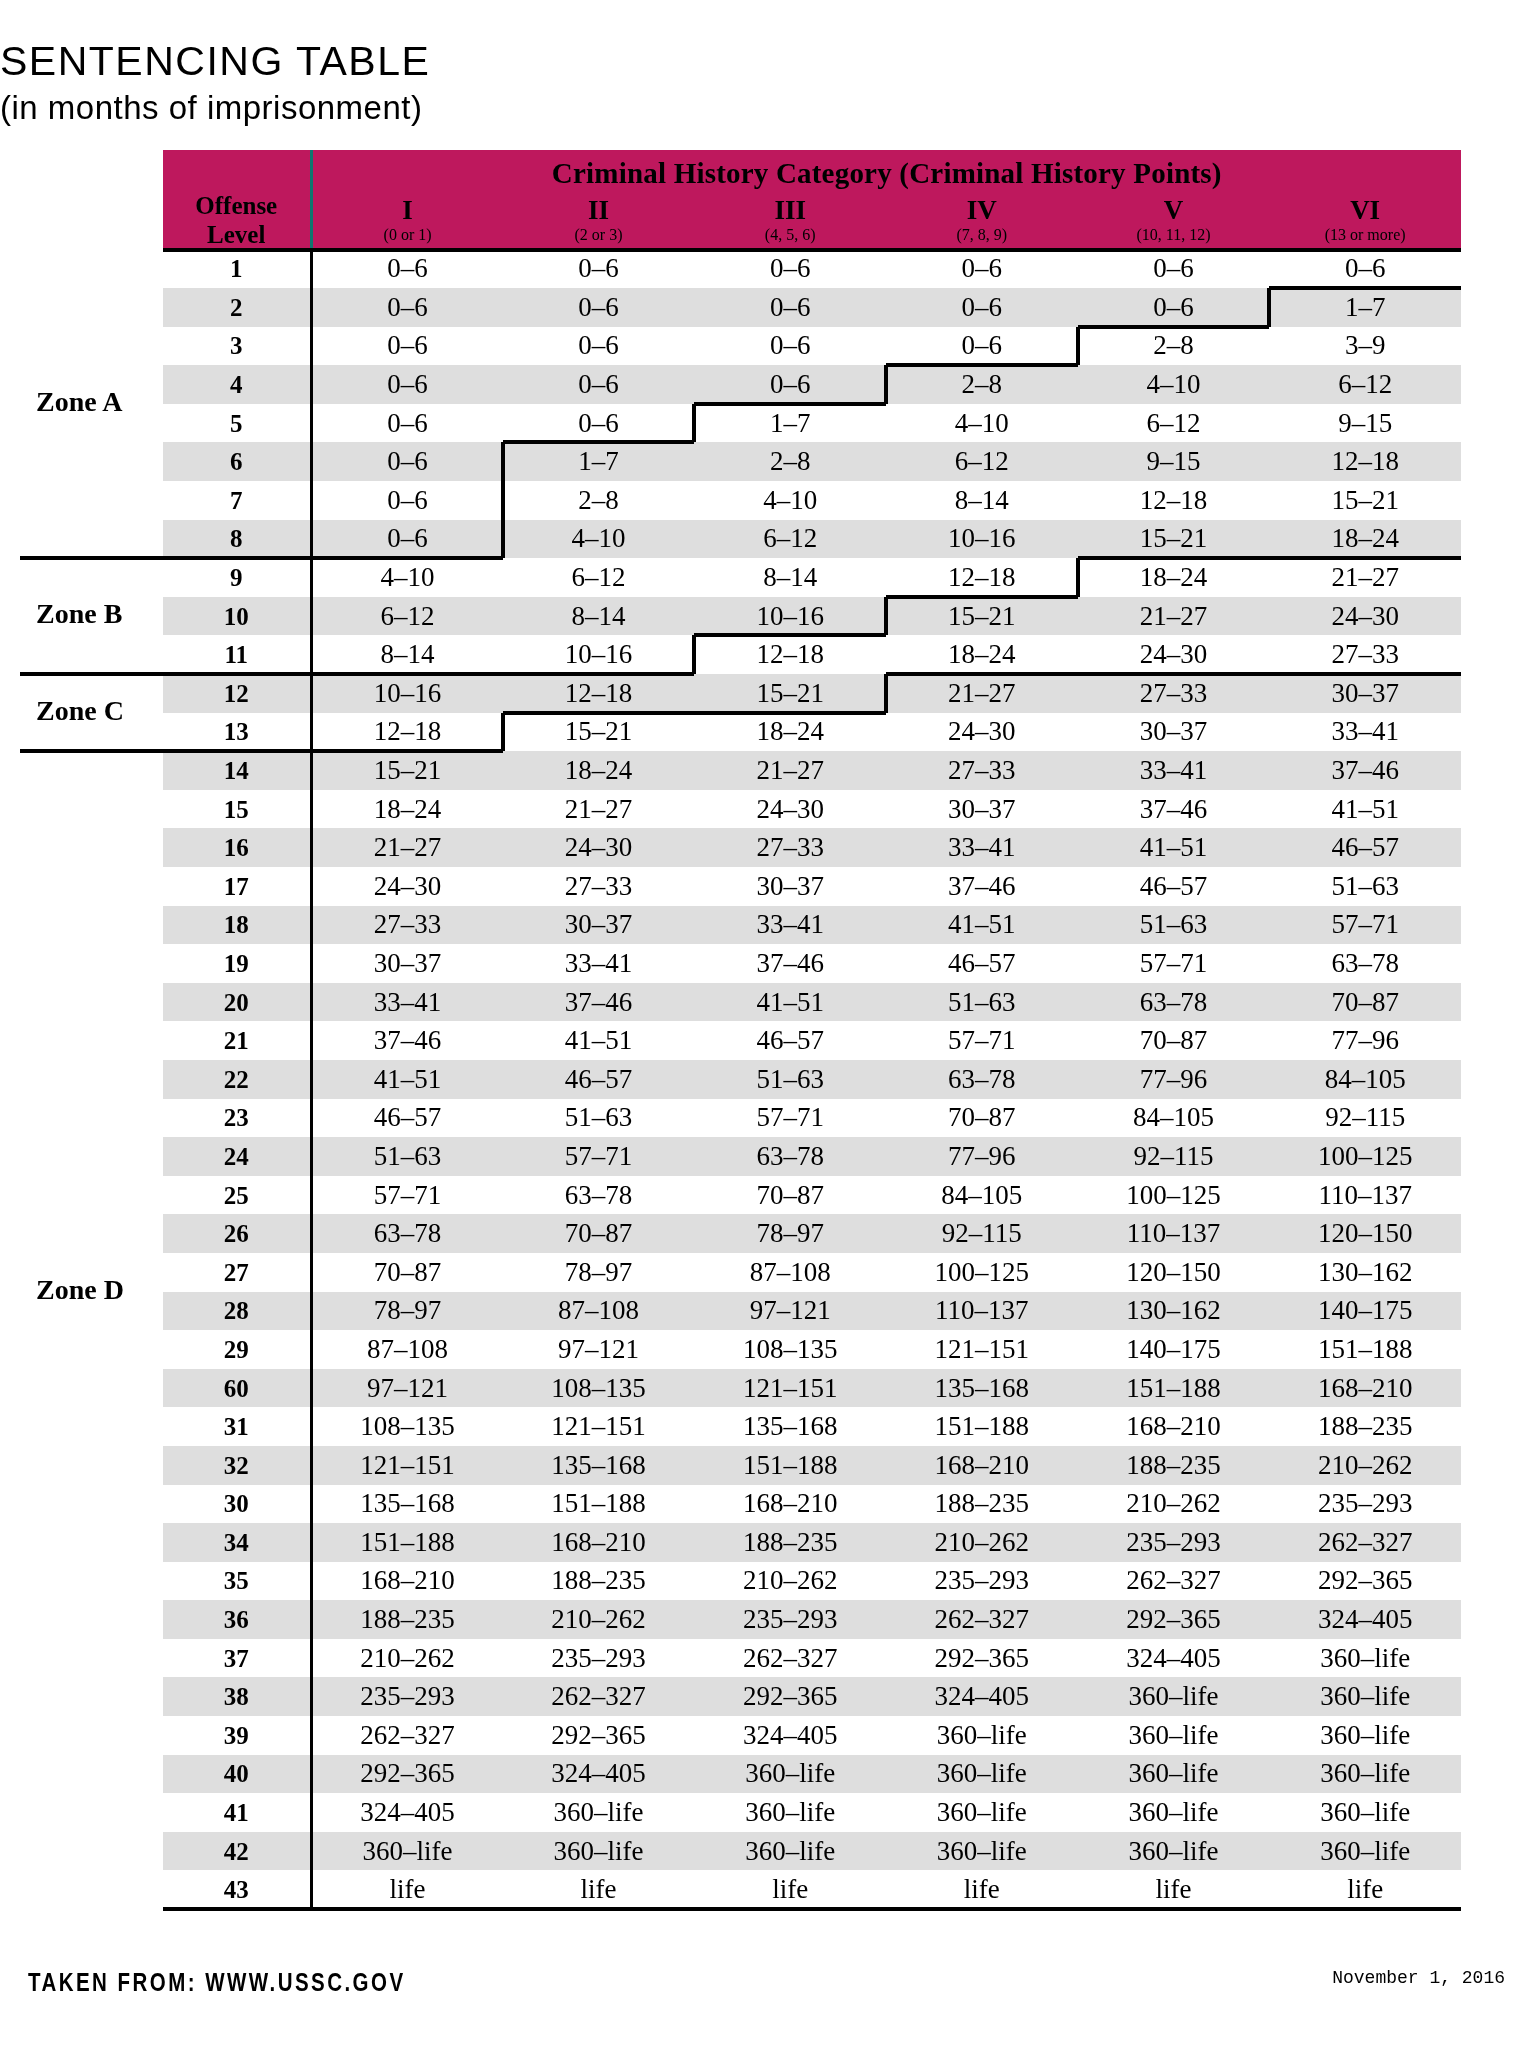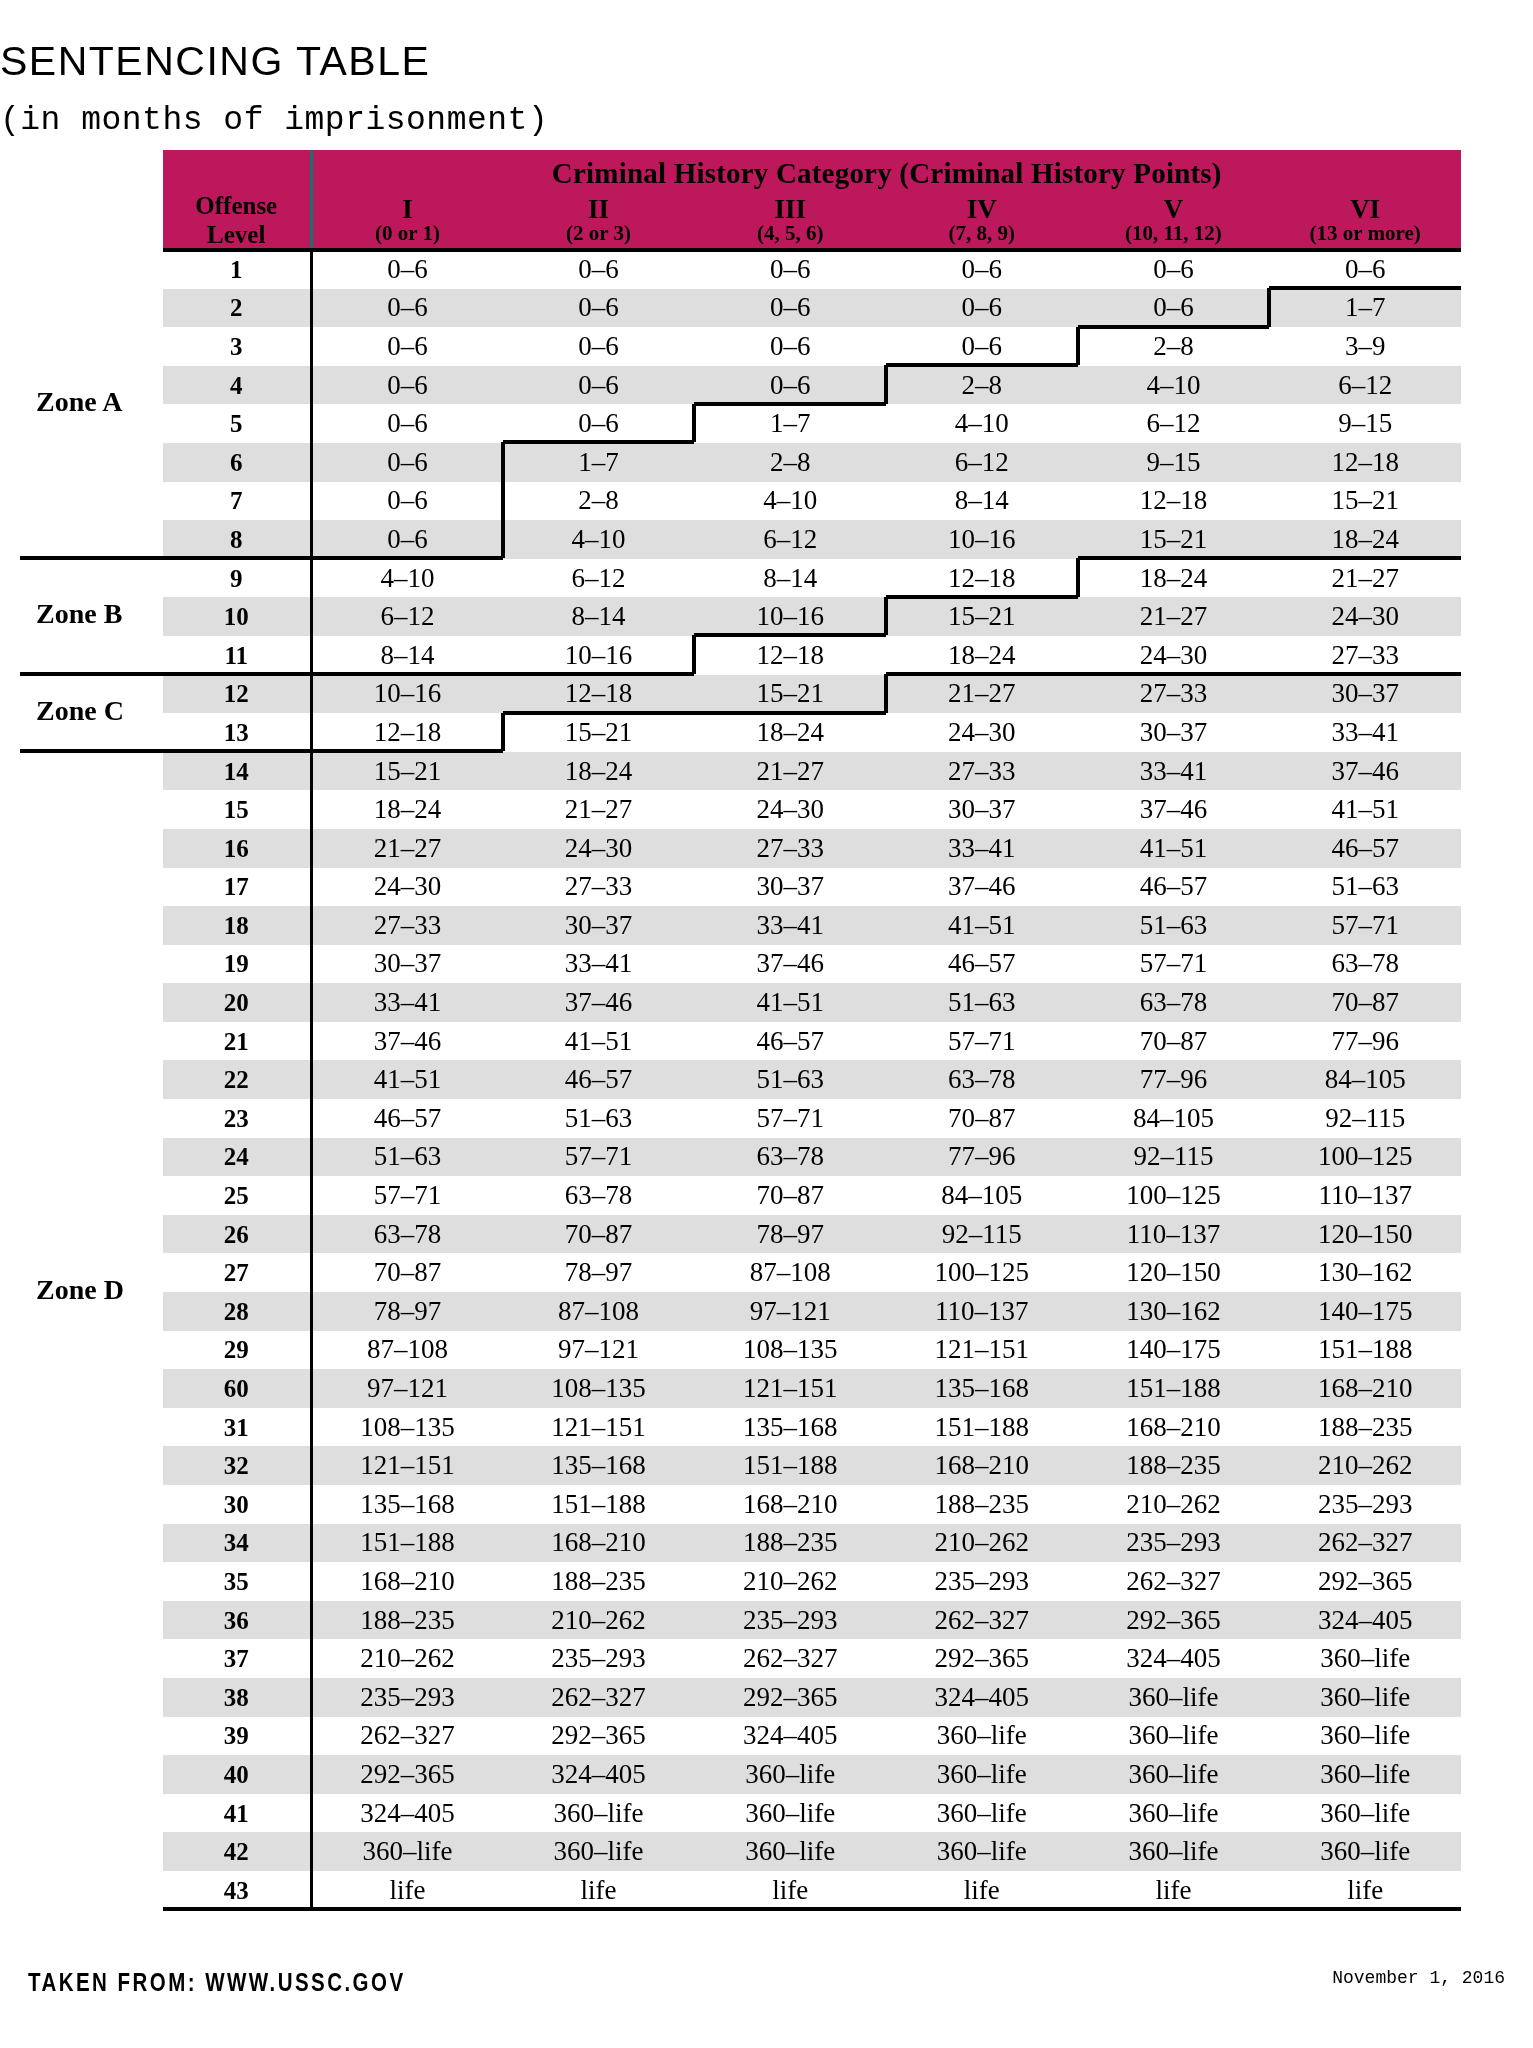--- a/index.html
+++ b/index.html
@@ -13,22 +13,22 @@
   }
   #sheet{position:relative; width:1533px; height:2048px;}
 
   
   .title-wrap{position:absolute; left:0; top:40px; width:1533px; text-align:left;}
   .title-main{
     font-family:"Liberation Sans", sans-serif;
     font-size:41px; letter-spacing:1.5px; line-height:1.05;
   }
   .title-sub{
-    font-family:Liberation Mono, monospace;
-    font-size:33px; letter-spacing:0.5px; margin-top:19px;
+    font-family:Liberation Sans, sans-serif;
+    font-size:33px; letter-spacing:0.5px; margin-top:6px;
   }
 
   
   .tbl{
     position:absolute;
     left:163px; top:150px;
     width:1298px;
     border-collapse:collapse;
     table-layout:fixed;
   }
@@ -42,21 +42,21 @@
     text-align:center;
     vertical-align:middle;
   }
   .hd-span{
     font-size:29px;
     letter-spacing:0.2px;
     padding:7px 0 2px 0;
     border-bottom:none;
   }
   .hd-roman{ font-size:27px; padding-top:4px; line-height:1.0;}
-  .hd-pts{ font-size:21px; font-weight:bold; padding-bottom:6px; line-height:1.0;}
+  .hd-pts{ font-size:16px; font-weight:normal; padding-bottom:6px; line-height:1.0;}
   .hd-off{ font-size:25px; line-height:1.15; padding:0;}
 
   .hdr-cell-left{ border-right:3px solid #0f766e; }
 
   tbody td{
     padding:0;
     height:38.6px;
     text-align:center;
     font-size:27px;
     line-height:1.0;

